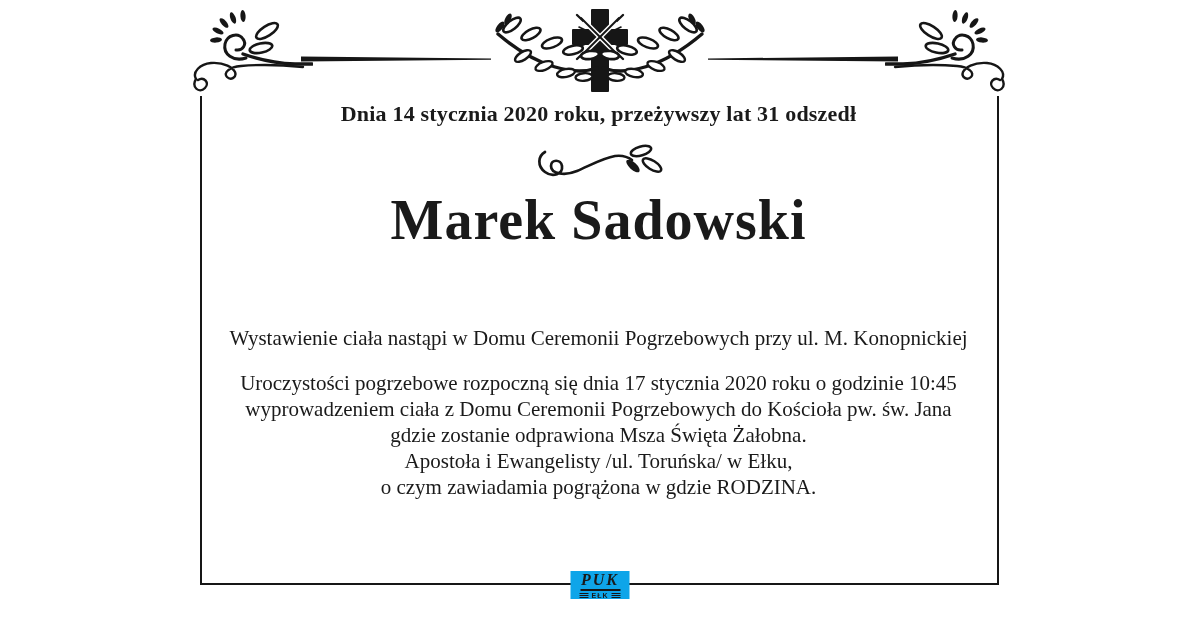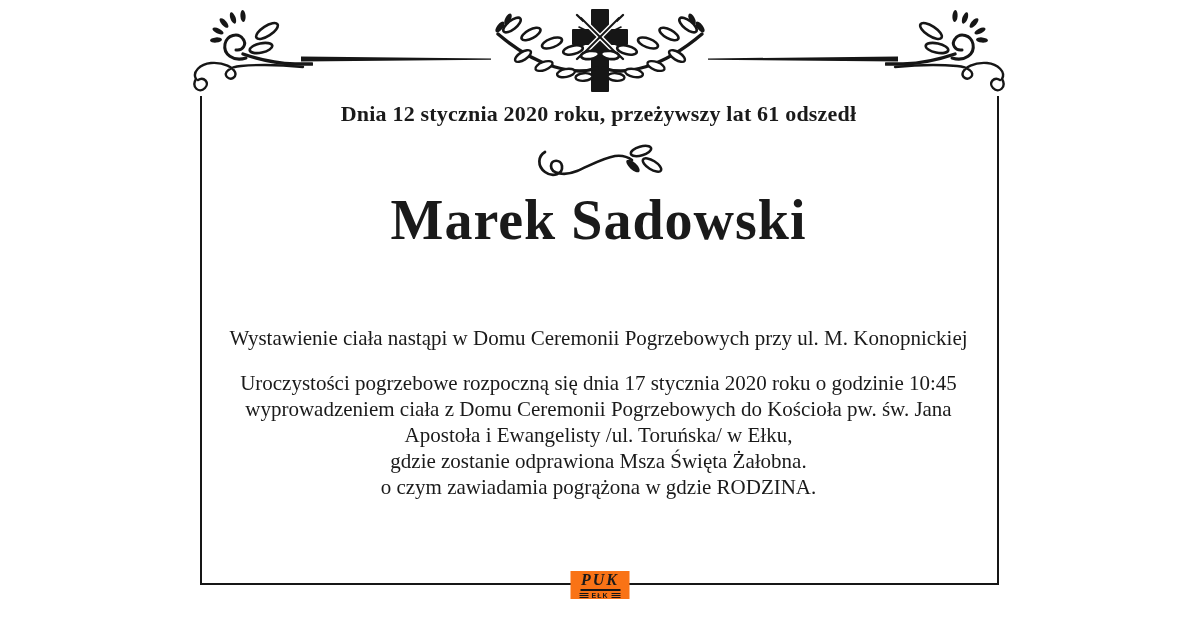--- a/index.html
+++ b/index.html
@@ -42,21 +42,21 @@
   .bodytext{
     position:absolute;left:0;top:317px;width:100%;
     font-size:21px;line-height:26px;font-weight:400;
   }
   .bodytext .para{margin:8px;}
   .bodytext .para + .para{margin-top:19px;}
 
   
   .logo{
     position:absolute;left:50%;top:571px;transform:translateX(-50%);
-    background:#f97316;padding:0 9px;text-align:center;z-index:3;
+    background:#0ea5e9;padding:0 9px;text-align:center;z-index:3;
   }
   .logo-primary{
     display:inline-block;
     font-family:"Liberation Serif",serif;
     font-weight:700;font-style:italic;
     font-size:16px;line-height:1;letter-spacing:2px;
     border-bottom:2px solid #161616;padding:0 1px 1px 1px;
   }
   .logo-sub{display:flex;align-items:center;justify-content:center;gap:3px;margin-top:1px;}
   .logo-secondary{
@@ -135,40 +135,40 @@
     <ellipse class="solid" cx="60" cy="10" rx="6" ry="2.6" transform="rotate(86 60 10)"></ellipse>
     <ellipse class="leaf" stroke-width="2.6" cx="84" cy="25" rx="12.5" ry="5" transform="rotate(-33 84 25)"></ellipse>
     <ellipse class="leaf" stroke-width="2.6" cx="78" cy="42" rx="11.5" ry="4.6" transform="rotate(-12 78 42)"></ellipse>
     <path class="ink" stroke-width="2.4" d="M13,73 C9,66 17,58 28,57 C42,56 50,62 52,66 C54,71 48,75 44,71 C40,67 46,61 58,60 C80,58 100,59 120,61"></path>
     <path class="ink" stroke-width="2.4" d="M13,73 C8,81 16,88 22,82 C27,77 21,70 15,74"></path>
   </svg>
 
   <div class="frame"></div>
 
   <div class="textcol">
-    <div class="intro">Dnia 12 stycznia 2020 roku, przeżywszy lat 61 odszedł</div>
+    <div class="intro">Dnia 14 stycznia 2020 roku, przeżywszy lat 31 odszedł</div>
 
     <svg class="flourish" viewBox="0 0 132 54" aria-hidden="true">
       <path class="ink" stroke-width="2.7" d="M12,16 C5,20 4,30 12,36 C20,42 30,38 29,30 C28,23 18,23 18,30 C18,38 32,40 44,35 C58,29 70,22 82,20 C90,19 95,21 99,24"></path>
       <ellipse class="solid" cx="100" cy="30" rx="8.5" ry="3.6" transform="rotate(42 100 30)"></ellipse>
       <ellipse class="leaf" stroke-width="2.5" cx="108" cy="15" rx="10.5" ry="4.4" transform="rotate(-16 108 15)"></ellipse>
       <ellipse class="leaf" stroke-width="2.5" cx="119" cy="29" rx="10.5" ry="4.4" transform="rotate(32 119 29)"></ellipse>
     </svg>
 
     <h1 class="deceased" style="margin:0;">Marek Sadowski</h1>
 
     <div class="bodytext">
       <p class="para">
         <span style="display:block">Wystawienie ciała nastąpi w Domu Ceremonii Pogrzebowych przy ul. M. Konopnickiej</span>
       </p>
       <p class="para">
         <span style="display:block">Uroczystości pogrzebowe rozpoczną się dnia 17 stycznia 2020 roku o godzinie 10:45</span>
         <span style="display:block">wyprowadzeniem ciała z Domu Ceremonii Pogrzebowych do Kościoła pw. św. Jana</span>
+        <span style="display:block">gdzie zostanie odprawiona Msza Święta Żałobna.</span>
         <span style="display:block">Apostoła i Ewangelisty /ul. Toruńska/ w Ełku,</span>
-        <span style="display:block">gdzie zostanie odprawiona Msza Święta Żałobna.</span>
         <span style="display:block">o czym zawiadamia pogrążona w gdzie RODZINA.</span>
       </p>
     </div>
   </div>
 
   <div class="logo">
     <span class="logo-primary">PUK</span>
     <span class="logo-sub">
       <span class="tri">
           <i></i>

